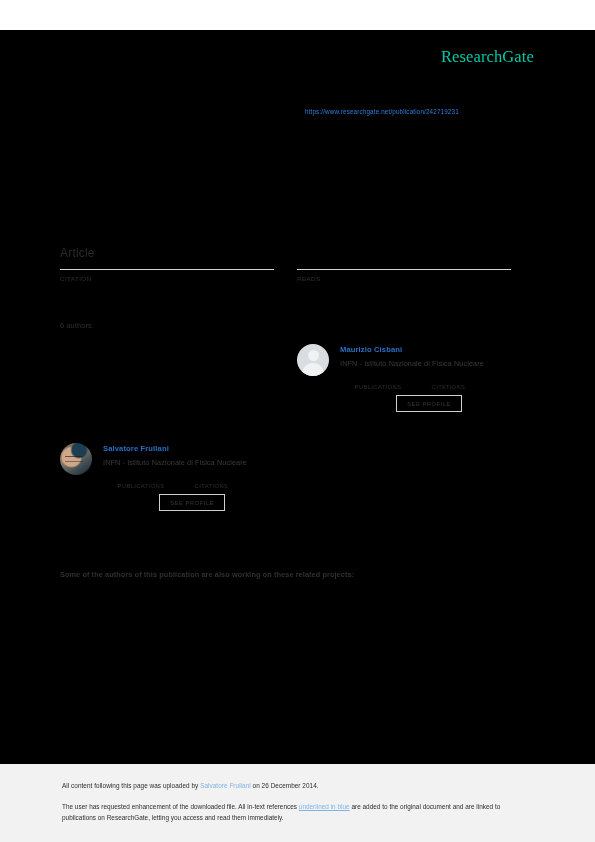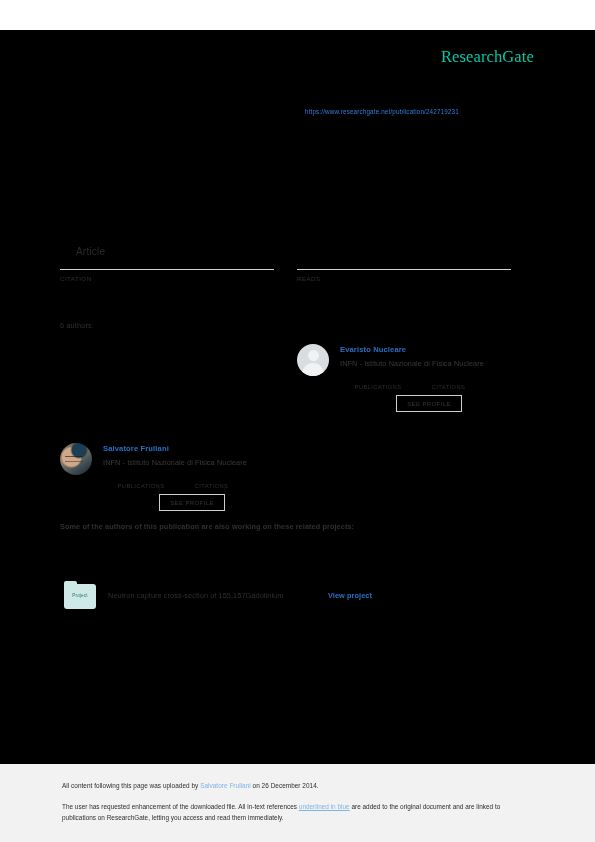--- a/index.html
+++ b/index.html
@@ -58,23 +58,23 @@
     width: 260px;
     font-size: 6.3px;
     letter-spacing: 0.15px;
     color: #2f7fe0;
     white-space: nowrap;
   }
 
   
   .article-label {
     position: absolute;
-    left: 76px;
+    left: 60px;
     top: 246px;
-    font-size: 10px;
+    font-size: 12px;
     color: #2a2a2a;
     letter-spacing: 0.2px;
   }
   .stat-col { position: absolute; }
   .stat-col.left  { left: 60px;  top: 256px; width: 214px; }
   .stat-col.right { left: 297px; top: 256px; width: 214px; }
   .stat-value {
     font-size: 10px;
     color: #0a0a0a;
     height: 11px;
@@ -226,21 +226,21 @@
     font-family: "Liberation Sans", sans-serif;
     cursor: pointer;
     padding: 0;
     box-sizing: border-box;
   }
 
   
   .projects-head {
     position: absolute;
     left: 60px;
-    top: 522px;
+    top: 570px;
     font-size: 7.3px;
     font-weight: bold;
     color: #303030;
     letter-spacing: 0.1px;
   }
   .project-row {
     position: absolute;
     left: 60px;
     top: 582px;
     width: 460px;
@@ -349,21 +349,21 @@
   </div>
 
   <div class="authors-head">6 authors:</div>
 
 
   <div class="author a1">
     <div class="avatar silhouette">
       <div class="head"></div>
       <div class="body"></div>
     </div>
-    <div class="author-name">Evaristo Nucleare</div>
+    <div class="author-name">Maurizio Cisbani</div>
     <div class="author-affil">INFN - Istituto Nazionale di Fisica Nucleare</div>
     <div class="author-metrics">
       <div class="metric pubs">
         <div class="metric-num"></div>
         <div class="metric-cap">PUBLICATIONS</div>
       </div>
       <div class="metric cits">
         <div class="metric-num"></div>
         <div class="metric-cap">CITATIONS</div>
       </div>
@@ -385,27 +385,20 @@
       <div class="metric cits">
         <div class="metric-num"></div>
         <div class="metric-cap">CITATIONS</div>
       </div>
     </div>
     <button class="see-profile">SEE PROFILE</button>
   </div>
 
   <div class="projects-head">Some of the authors of this publication are also working on these related projects:</div>
 
-  <div class="project-row">
-    <div class="folder-icon">
-      <div class="folder-word">Project</div>
-    </div>
-    <div class="project-title">Neutron capture cross-section of 155,157Gadolinium</div>
-    <a class="view-project" href="#">View project</a>
-  </div>
 
   <div class="footer-upload">
     <span>All content following this page was uploaded by </span><span class="link">Salvatore Frullani</span><span> on 26 December 2014.</span>
   </div>
 
   <div class="footer-note">
     <span>The user has requested enhancement of the downloaded file. All in-text references </span><span class="link-blue">underlined in blue</span><span> are added to the original document and are linked to publications on ResearchGate, letting you access and read them immediately.</span>
   </div>
 
 </div>

